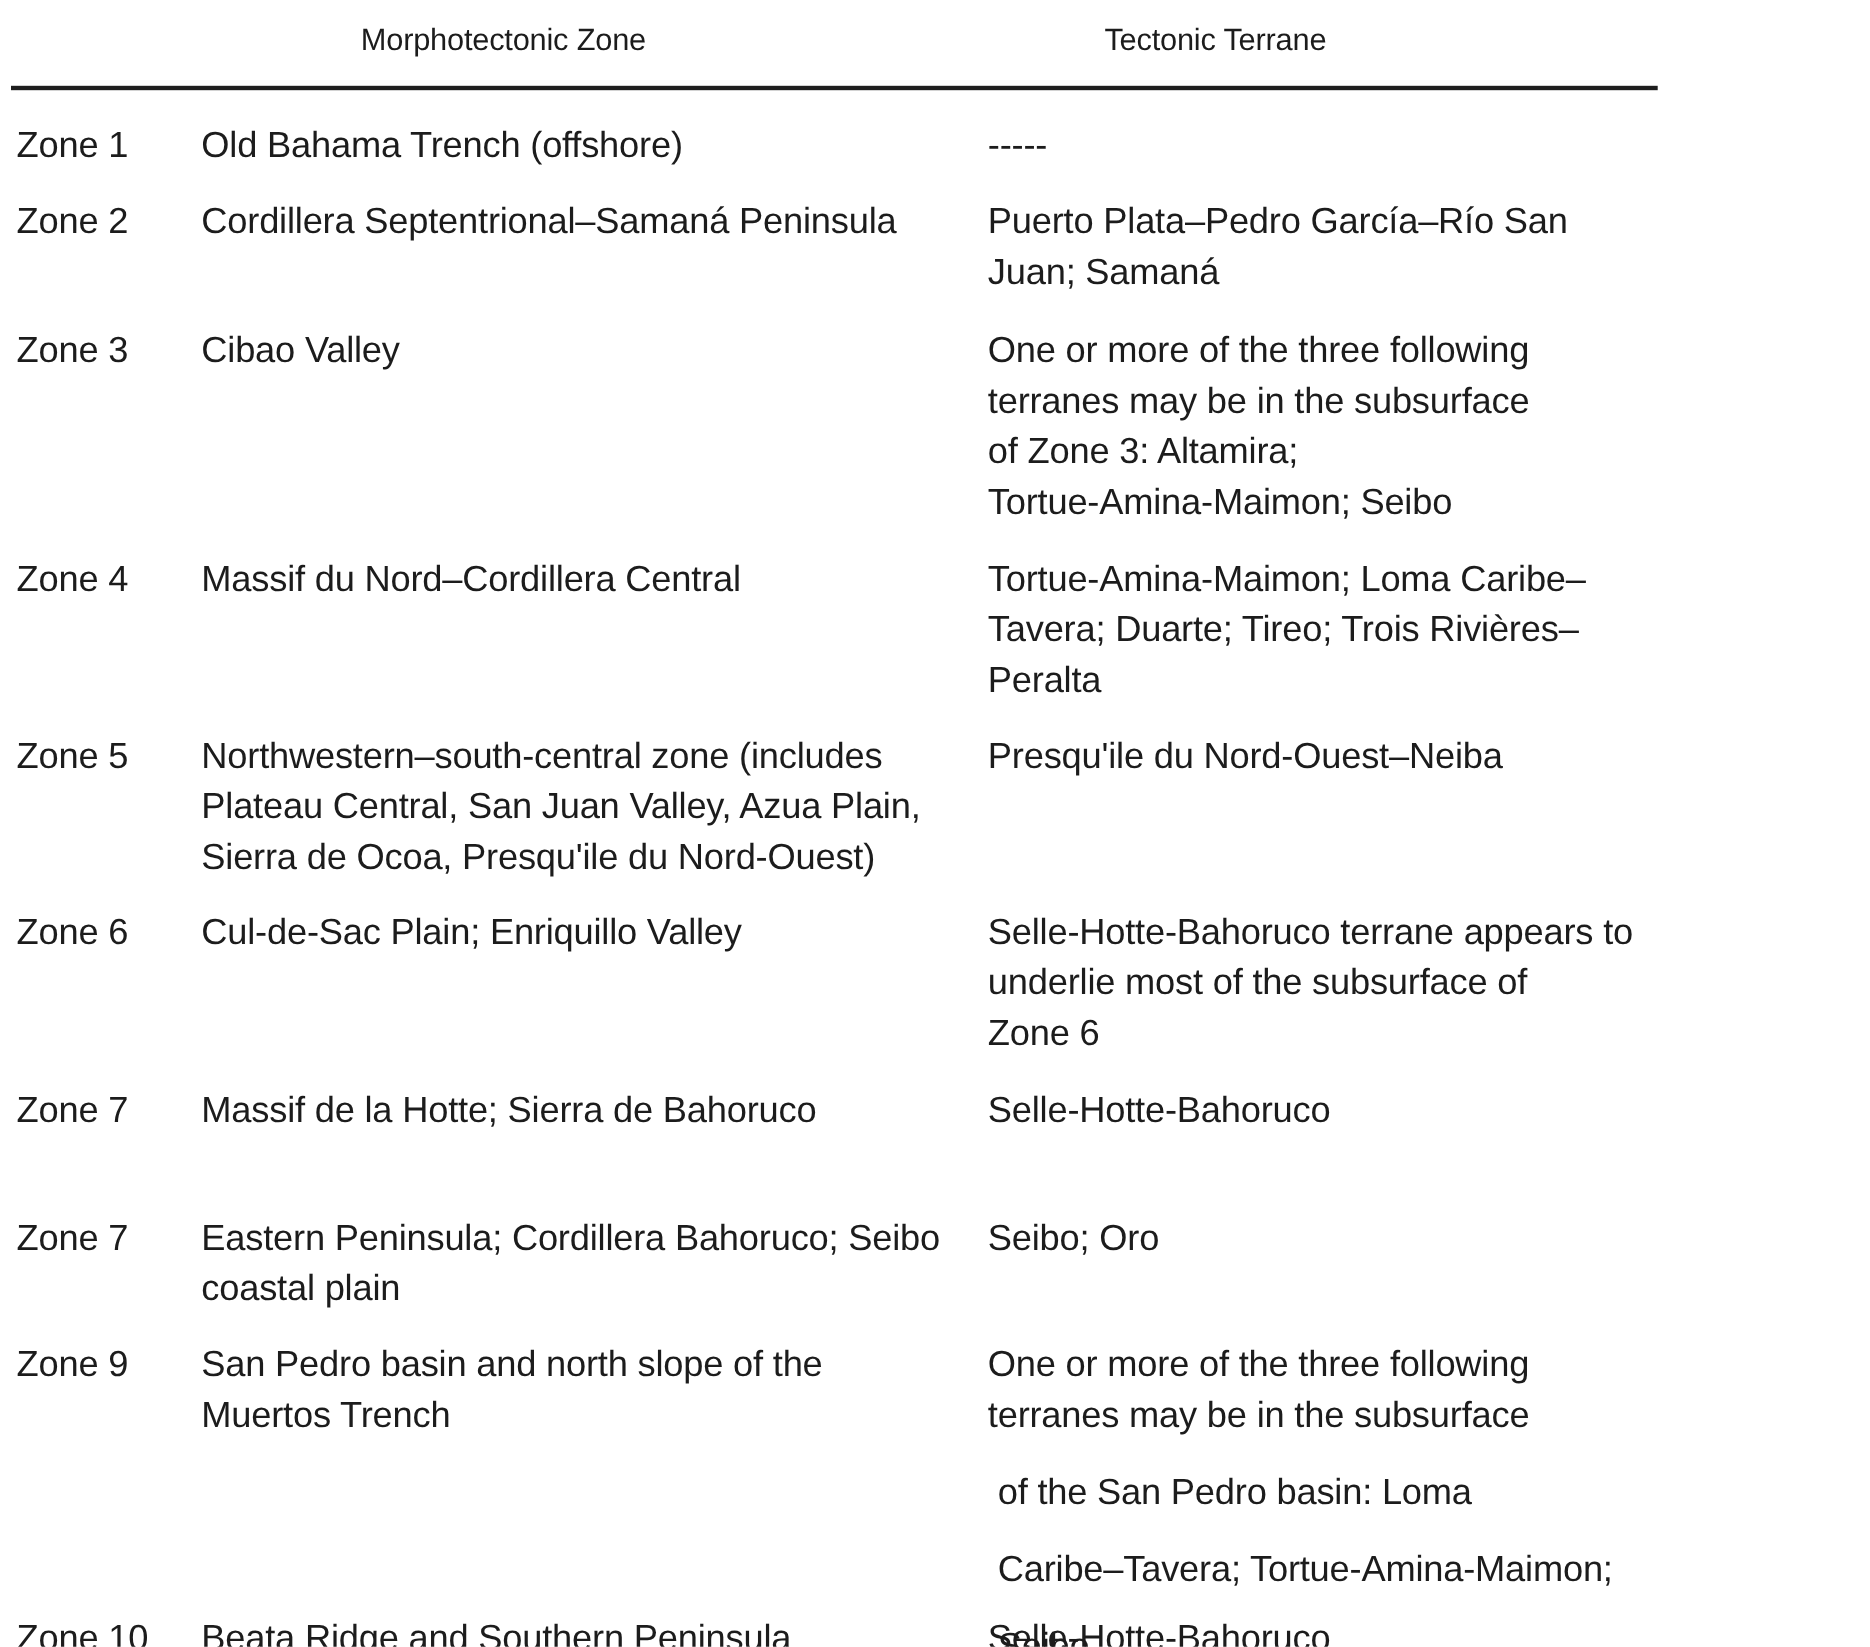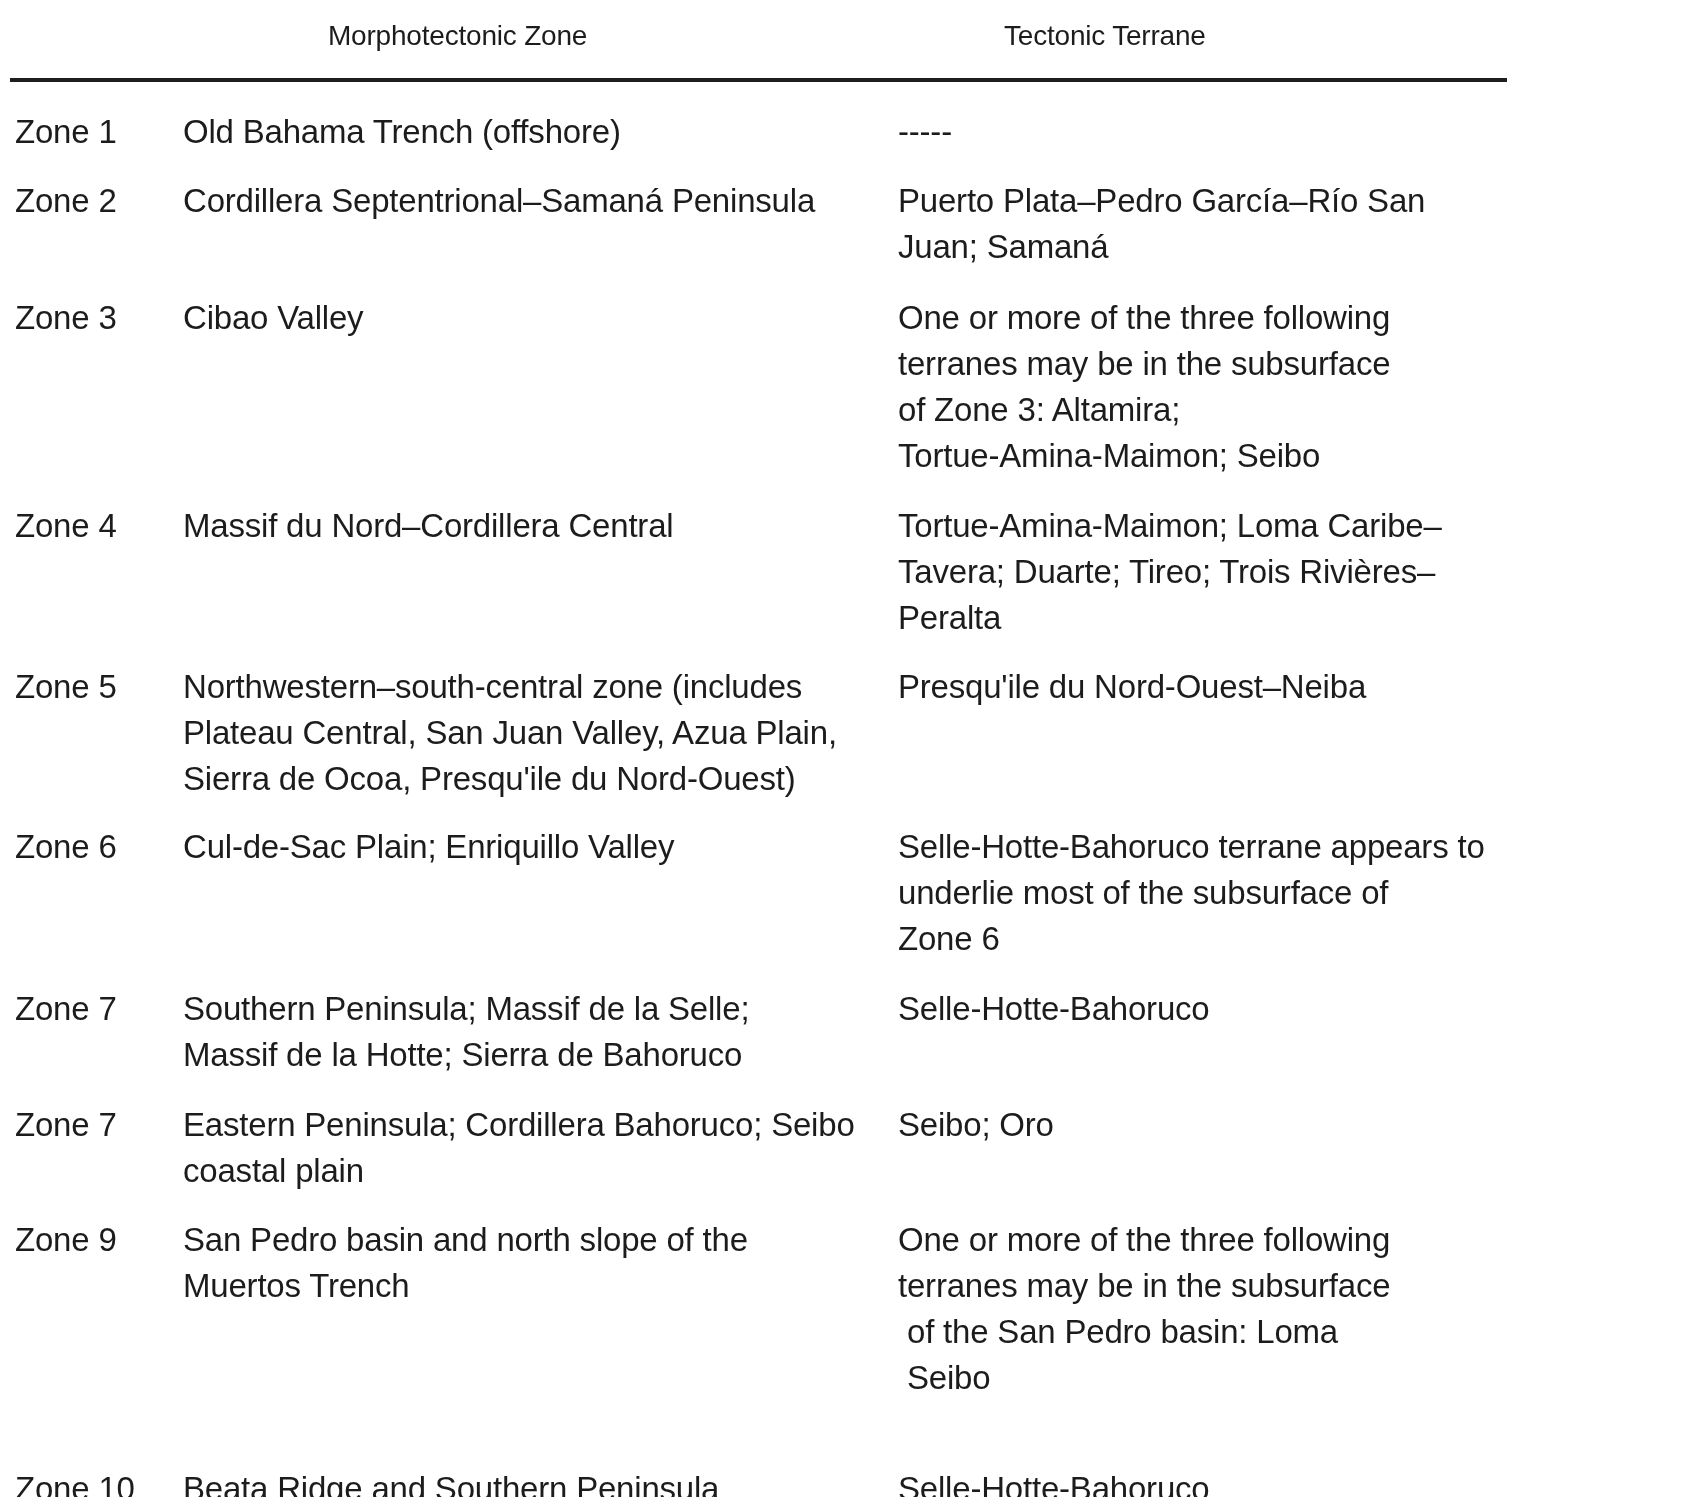--- a/index.html
+++ b/index.html
@@ -41,21 +41,21 @@
   }
   .cell {
     position: absolute;
     top: 0;
     white-space: nowrap;
   }
   .c-zone { left: 15px; text-align: center; }
   .c-morph { left: 183px; }
   .c-terr { left: 898px; }
   .line { display: block; }
-  .indent { padding-left: 9px; }
+  .indent { padding-left: 9px; margin-top: 24px; }
 </style>
 </head>
 <body>
 
 <div class="hdr" style="left:328px;">Morphotectonic Zone</div>
 <div class="hdr" style="left:1004px;">Tectonic Terrane</div>
 <div class="rule"></div>
 
 <div class="row" style="top:109px;">
   <div class="cell c-zone">Zone 1</div>
@@ -123,21 +123,20 @@
   <div class="cell c-terr">
     <span class="line">Selle-Hotte-Bahoruco terrane appears to</span>
     <span class="line">underlie most of the subsurface of</span>
     <span class="line">Zone 6</span>
   </div>
 </div>
 
 <div class="row" style="top:986px;">
   <div class="cell c-zone">Zone 7</div>
   <div class="cell c-morph">
-    <span class="line">Southern Peninsula; Massif de la Selle;</span>
     <span class="line">Massif de la Hotte; Sierra de Bahoruco</span>
   </div>
   <div class="cell c-terr">
     <span class="line">Selle-Hotte-Bahoruco</span>
   </div>
 </div>
 
 <div class="row" style="top:1102px;">
   <div class="cell c-zone">Zone 7</div>
   <div class="cell c-morph">
@@ -152,20 +151,21 @@
 <div class="row" style="top:1217px;">
   <div class="cell c-zone">Zone 9</div>
   <div class="cell c-morph">
     <span class="line">San Pedro basin and north slope of the</span>
     <span class="line">Muertos Trench</span>
   </div>
   <div class="cell c-terr">
     <span class="line">One or more of the three following</span>
     <span class="line">terranes may be in the subsurface</span>
     <span class="line indent">of the San Pedro basin: Loma</span>
+    <span class="line indent">Caribe–Tavera; Tortue-Amina-Maimon;</span>
     <span class="line indent">Seibo</span>
   </div>
 </div>
 
 <div class="row" style="top:1466px;">
   <div class="cell c-zone">Zone 10</div>
   <div class="cell c-morph">
     <span class="line">Beata Ridge and Southern Peninsula</span>
   </div>
   <div class="cell c-terr">

